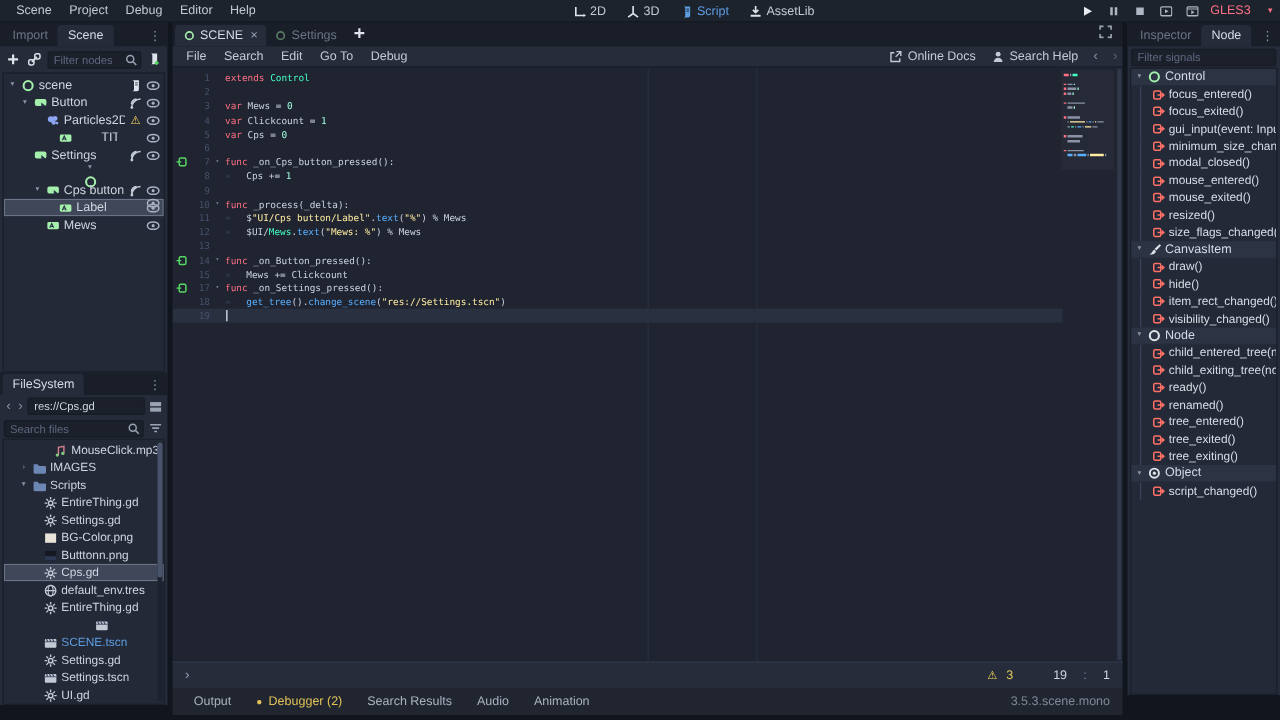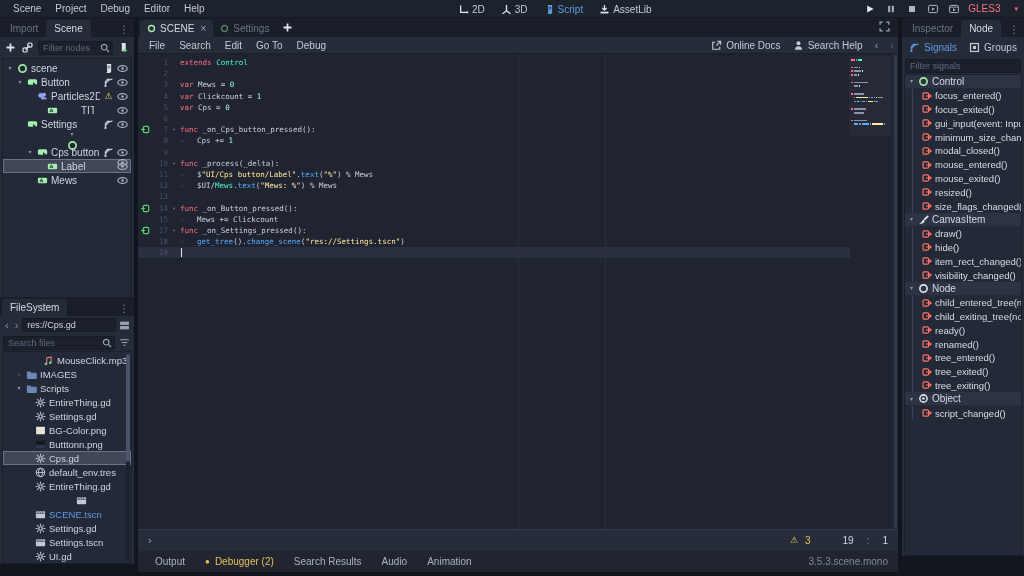--- a/index.html
+++ b/index.html
@@ -1002,40 +1002,20 @@
       <div class="spacer-c"></div>
     </div>
 
     <div class="right">
       <div class="rightInner">
         <div class="dock-tabs" id="node-dock-tabs">
             <span class="dtab">Inspector</span>
             <span class="dtab active">Node</span>
             <span class="dots glyph">⋮</span>
           </div>
-        <div class="subtabs" id="node-subtabs">
-            <span class="subtab active">
-              <span class="icn">
-                <svg viewBox="0 0 10 10">
-                  <path d="M2 8.6A6.6 6.6 0 0 1 8.6 2M2 5.6A3.6 3.6 0 0 1 5.6 2" fill="none" stroke="#5d9ce0" stroke-width="1.1"></path>
-                  <circle cx="2.3" cy="8.2" r="1" fill="#5d9ce0"></circle>
-                </svg>
-              </span>
-              <span>Signals</span>
-            </span>
-            <span class="subtab">
-              <span class="icn">
-                <svg viewBox="0 0 10 10">
-                  <rect x="1.4" y="1.4" width="7.2" height="7.2" fill="none" stroke="#c3cad6" stroke-width="1.1"></rect>
-                  <rect x="3.6" y="3.6" width="2.8" height="2.8" fill="#c3cad6"></rect>
-                </svg>
-              </span>
-              <span>Groups</span>
-            </span>
-          </div>
         <div class="filterbar">
           <span class="fieldwrap">
             <input class="field" placeholder="Filter signals" style="">
           </span>
         </div>
         <div class="panel signal-list" id="signal-list">
             <div class="sigcat">
               <span class="arrow glyph">▾</span>
               <span class="icn">
                 <svg viewBox="0 0 10 10">

